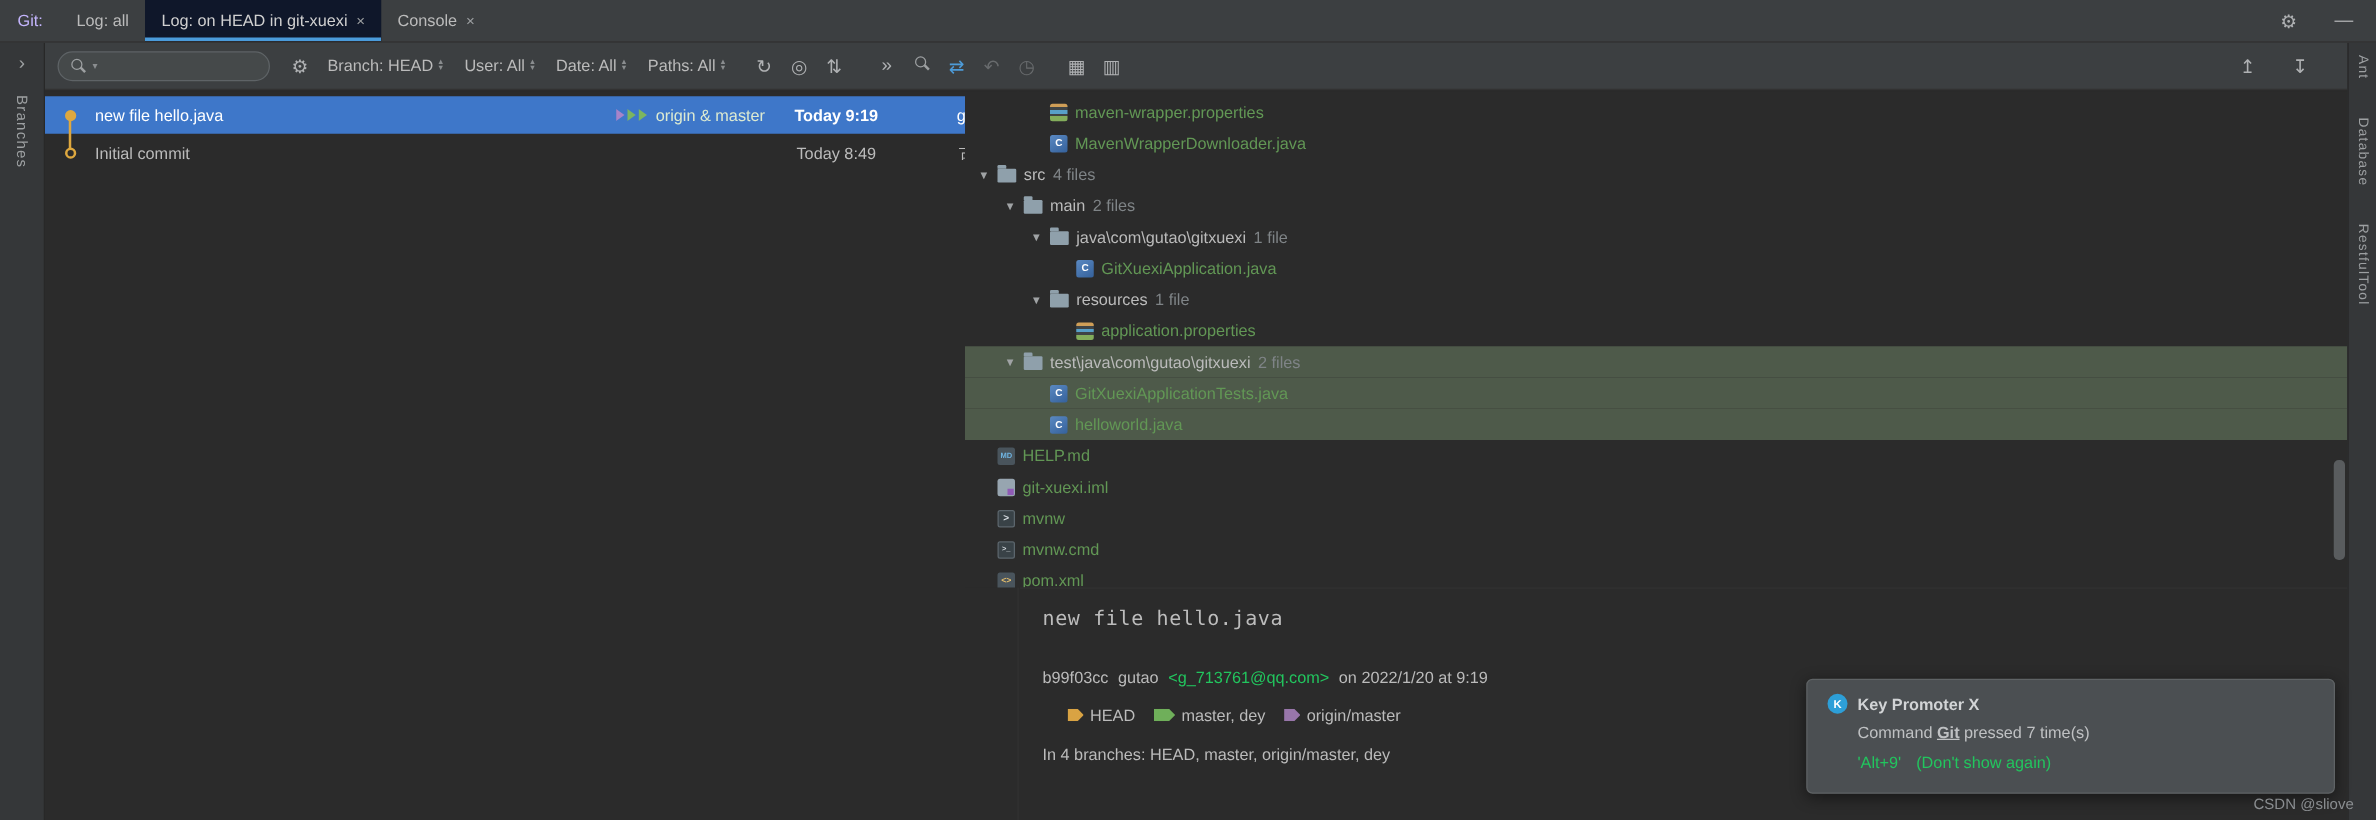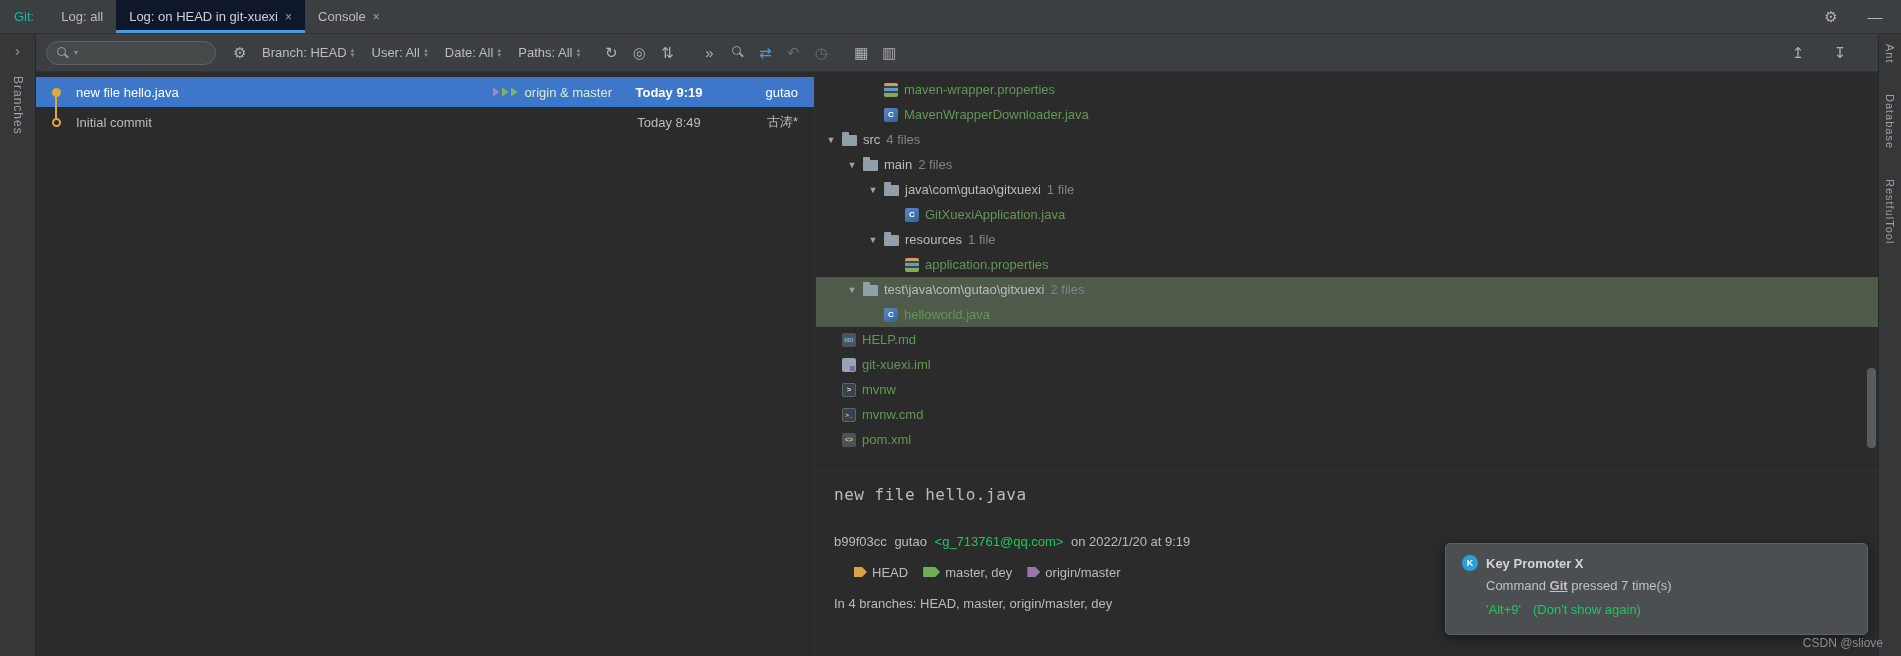--- a/index.html
+++ b/index.html
@@ -4,21 +4,21 @@
 <style>
   html,body{margin:0;padding:0;}
   body{
     width:1901px;height:656px;position:relative;overflow:hidden;
     background:#2b2b2b;color:#bbbbbb;
     font-family:"Liberation Sans","DejaVu Sans",sans-serif;font-size:13px;
   }
   
   .tabbar{position:absolute;left:0;top:0;width:100%;height:33px;background:#3c3f41;
     border-bottom:1px solid #323232;display:flex;align-items:stretch;z-index:5;}
-  .git-label{display:flex;align-items:center;padding:0 14px;color:#14b8a6;}
+  .git-label{display:flex;align-items:center;padding:0 14px;color:#c4b5fd;}
   .tab-strip{display:flex;align-items:stretch;}
   .tab{display:flex;align-items:center;gap:7px;padding:0 13px;color:#bbbbbb;cursor:default;}
   .tab.active{background:#0f172a;box-shadow:inset 0 -3px 0 #4a9bdb;color:#d0d0d0;}
   .tab .close{color:#9da0a2;font-size:12px;}
   .tabbar-right{margin-left:auto;display:flex;align-items:center;gap:16px;padding-right:12px;color:#afb1b3;font-size:14px;}
   
   .stripe-left{position:absolute;left:0;top:34px;bottom:0;width:36px;background:#353739;
     border-right:1px solid #282828;display:flex;flex-direction:column;align-items:center;padding-top:8px;box-sizing:border-box;z-index:4;}
   .expand-arrow{color:#9da0a2;font-size:15px;height:22px;}
   .vlabel{writing-mode:vertical-rl;color:#9da0a2;font-size:12px;letter-spacing:1px;}
@@ -58,21 +58,21 @@
   .refs{display:flex;align-items:center;gap:2px;margin-right:12px;}
   .ref-ic{width:7px;height:10px;clip-path:polygon(0 0,100% 50%,0 100%);flex:none;}
   .ref-ic.purple{background:#a784c9;}
   .ref-ic.green{background:#7cb660;}
   .ref-label{margin-left:5px;color:#dcead2;}
   .commit-row:not(.selected) .ref-label{color:#9aa78f;}
   .time{width:90px;text-align:center;white-space:nowrap;}
   .commit-row.selected .time{font-weight:bold;}
   .author{width:72px;text-align:right;margin-left:12px;white-space:nowrap;}
   
-  .tree{position:absolute;left:816px;top:73px;right:23px;height:397px;background:#2b2b2b;
+  .tree{position:absolute;left:772px;top:73px;right:23px;height:397px;background:#2b2b2b;
     padding-top:4px;box-sizing:border-box;overflow:hidden;}
   .tree-row{height:25px;display:flex;align-items:center;gap:6px;white-space:nowrap;}
   .tree-row.selected{background:#4e5a4a;}
   .arrow{width:10px;text-align:center;font-size:9px;color:#a0a3a5;flex:none;}
   .ficon{width:14px;height:14px;border-radius:2px;display:flex;align-items:center;justify-content:center;
     font-size:8px;flex:none;color:#fff;box-sizing:border-box;}
   .i-folder{width:15px;height:11px;background:#8fa0ab;border-radius:1px;position:relative;margin-top:2px;}
   .i-folder::before{content:"";position:absolute;top:-3px;left:0;width:7px;height:3px;background:#8fa0ab;border-radius:1px 1px 0 0;}
   .i-class{background:linear-gradient(145deg,#5a89c2,#35619b);}
   .i-class::after{content:"C";font-weight:bold;}
@@ -287,20 +287,26 @@
   </div>
     <div class="tree-row selected" style="padding-left: 31px;">
     <span class="arrow">▼</span>
     <span class="i-folder"></span>
     <span class="tlabel plain">test\java\com\gutao\gitxuexi</span>
     <span class="tcount">2 files</span>
   </div>
     <div class="tree-row selected" style="padding-left: 68px;">
 
     <span class="ficon i-class"></span>
+    <span class="tlabel green">GitXuexiApplicationTests.java</span>
+
+  </div>
+    <div class="tree-row selected" style="padding-left: 68px;">
+
+    <span class="ficon i-class"></span>
     <span class="tlabel green">helloworld.java</span>
 
   </div>
     <div class="tree-row" style="padding-left: 26px;">
 
     <span class="ficon i-md"></span>
     <span class="tlabel green">HELP.md</span>
 
   </div>
     <div class="tree-row" style="padding-left: 26px;">

